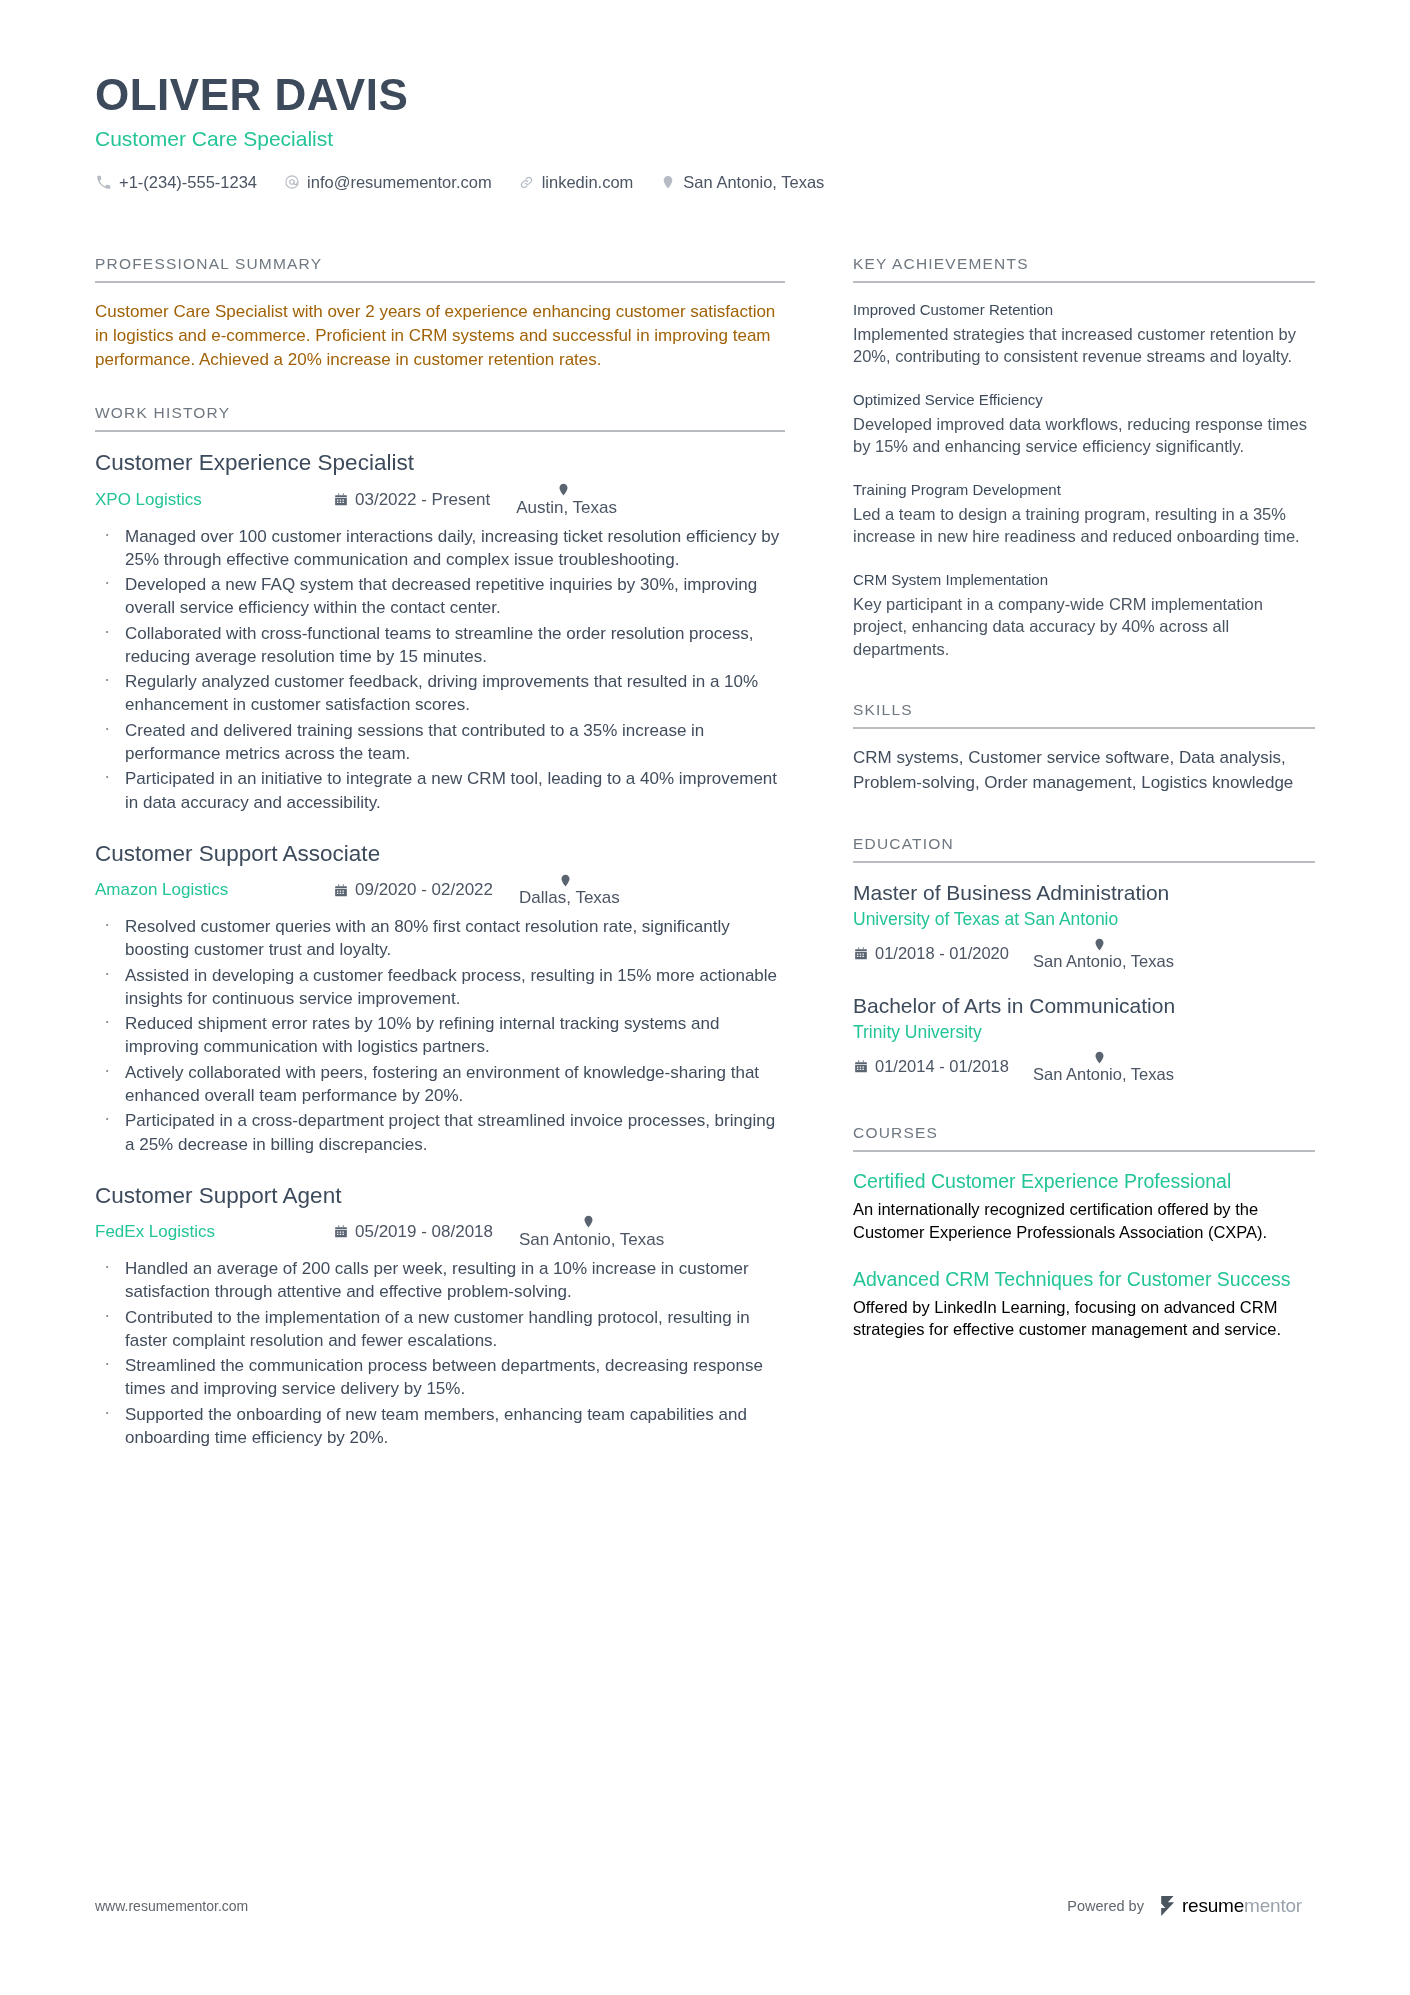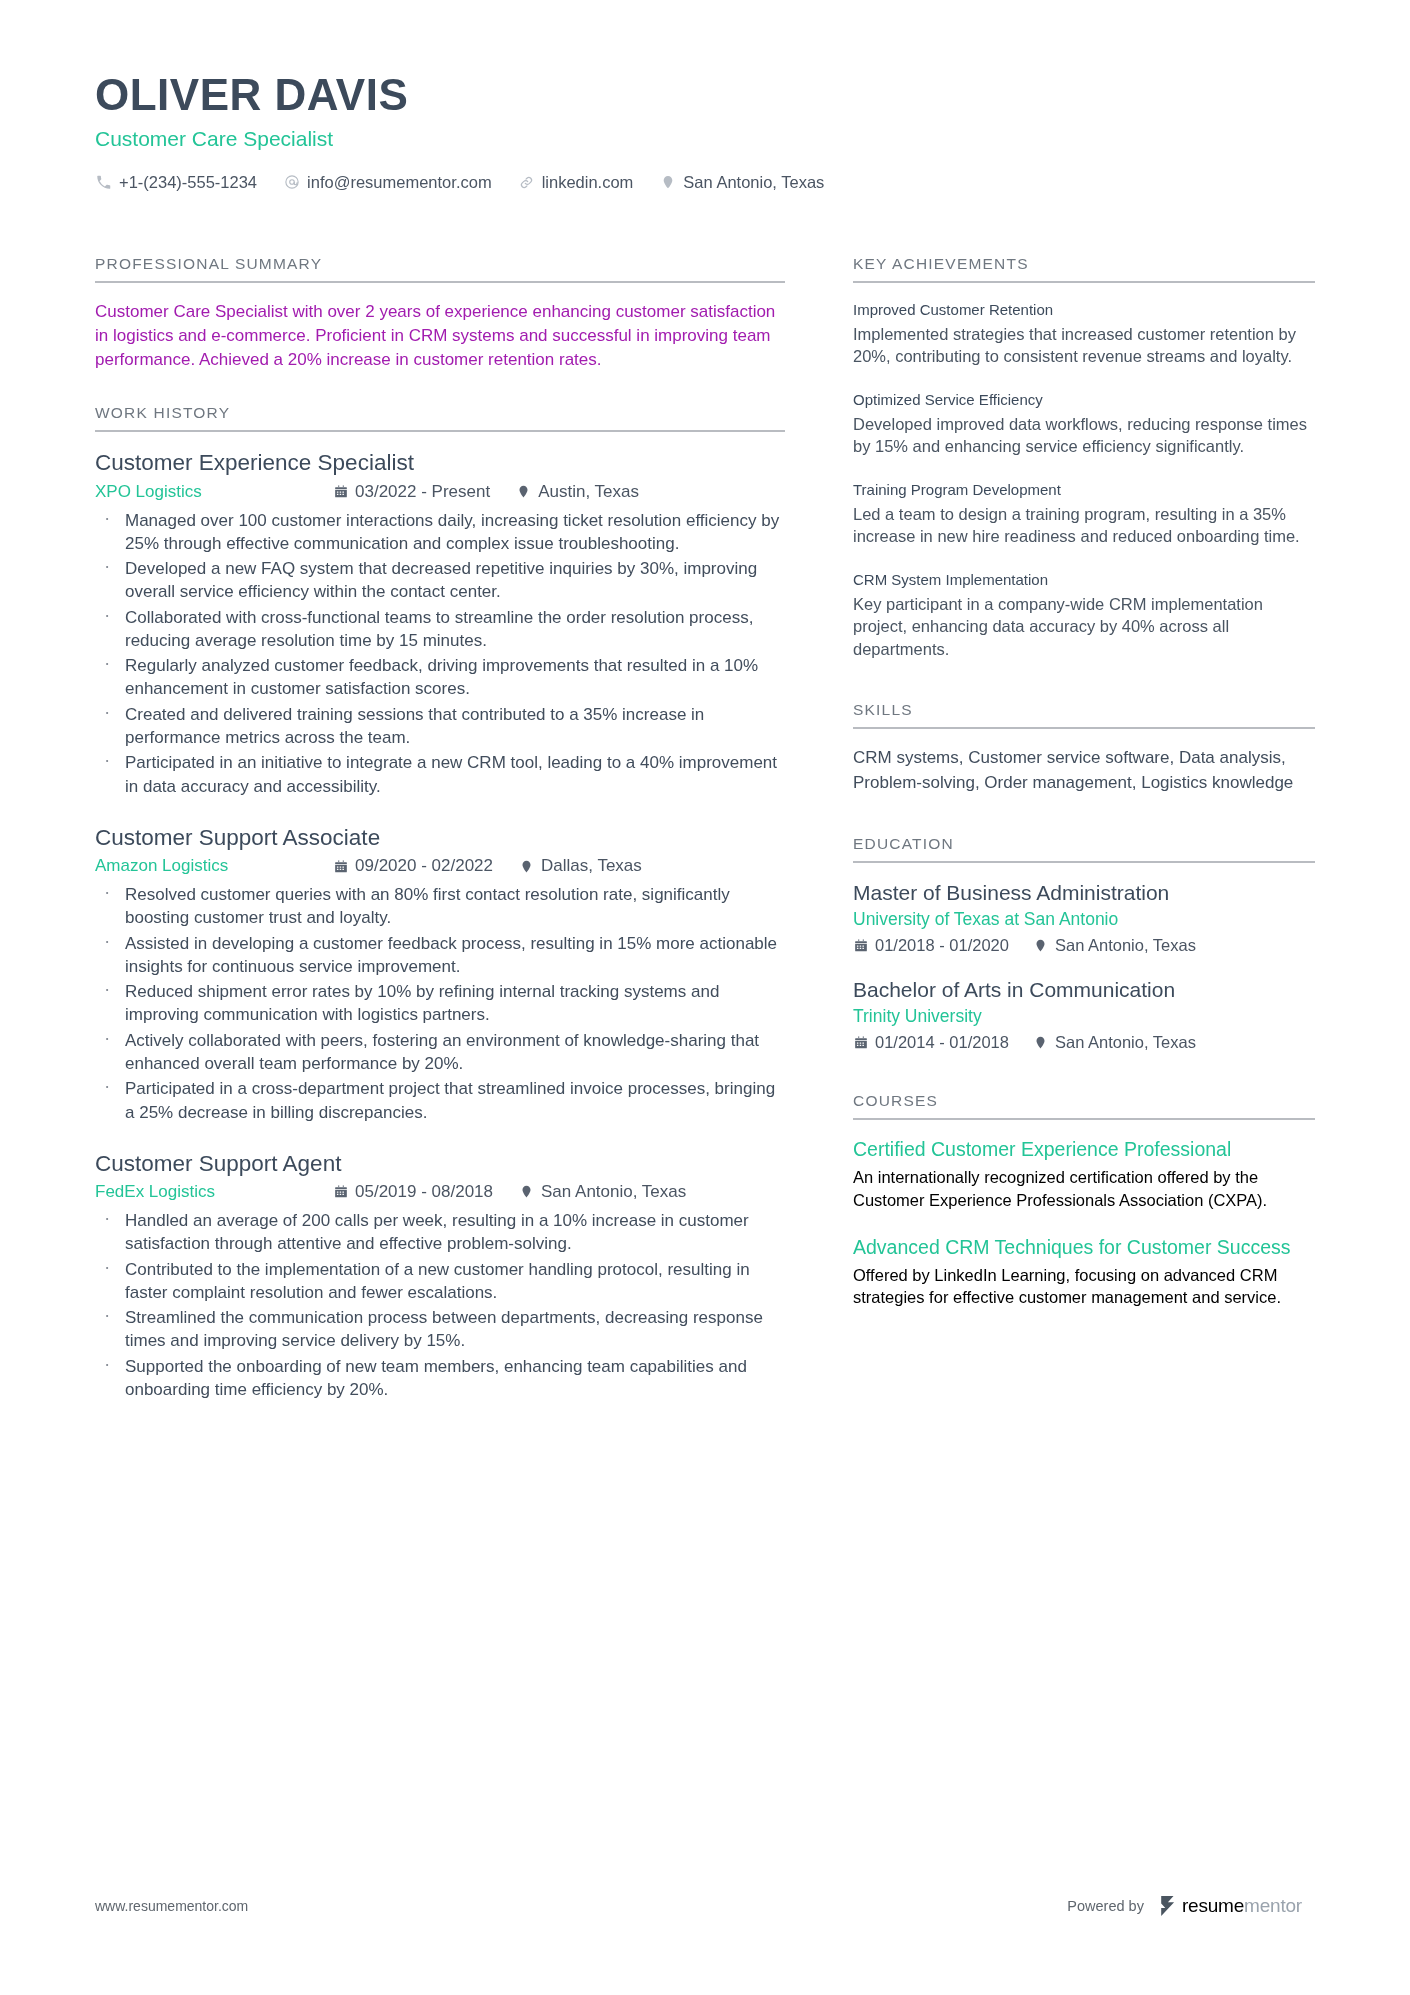--- a/index.html
+++ b/index.html
@@ -94,21 +94,21 @@
     padding-bottom: 8px;
     border-bottom: 2.5px solid #b9bcc1;
     font-weight: 400;
   }
   .sec-body { padding-top: 17px; }
 
   
   .summary {
     font-size: 17px;
     line-height: 1.42;
-    color: #a21caf;
+    color: #a16207;
   }
 
   
   .entry { margin-bottom: 26px; }
   .entry:last-child { margin-bottom: 0; }
   .entry-title {
     font-size: 22.5px;
     color: #3c4a5b;
     line-height: 1.25;
     font-weight: 400;
@@ -128,21 +128,21 @@
     flex: none;
   }
   .entry-right { display:flex; align-items:center; }
   .meta-chunk {
     display: flex;
     align-items: center;
     margin-right: 26px;
     white-space: nowrap;
     color: #4b5563;
   }
-  .meta-chunk:last-child { margin-right: 0; }
+  .meta-chunk:last-child { margin-right: 0; flex-direction: column; }
   .meta-chunk .mi {
     display:inline-flex; align-items:center; justify-content:center;
     width:15px; height:16px; margin-right:7px; color:#5a6370; flex:none;
   }
   .meta-chunk .mi svg { display:block; }
 
   ul.bullets {
     list-style: none;
     margin: 7px 0 0 0;
     padding: 0;

